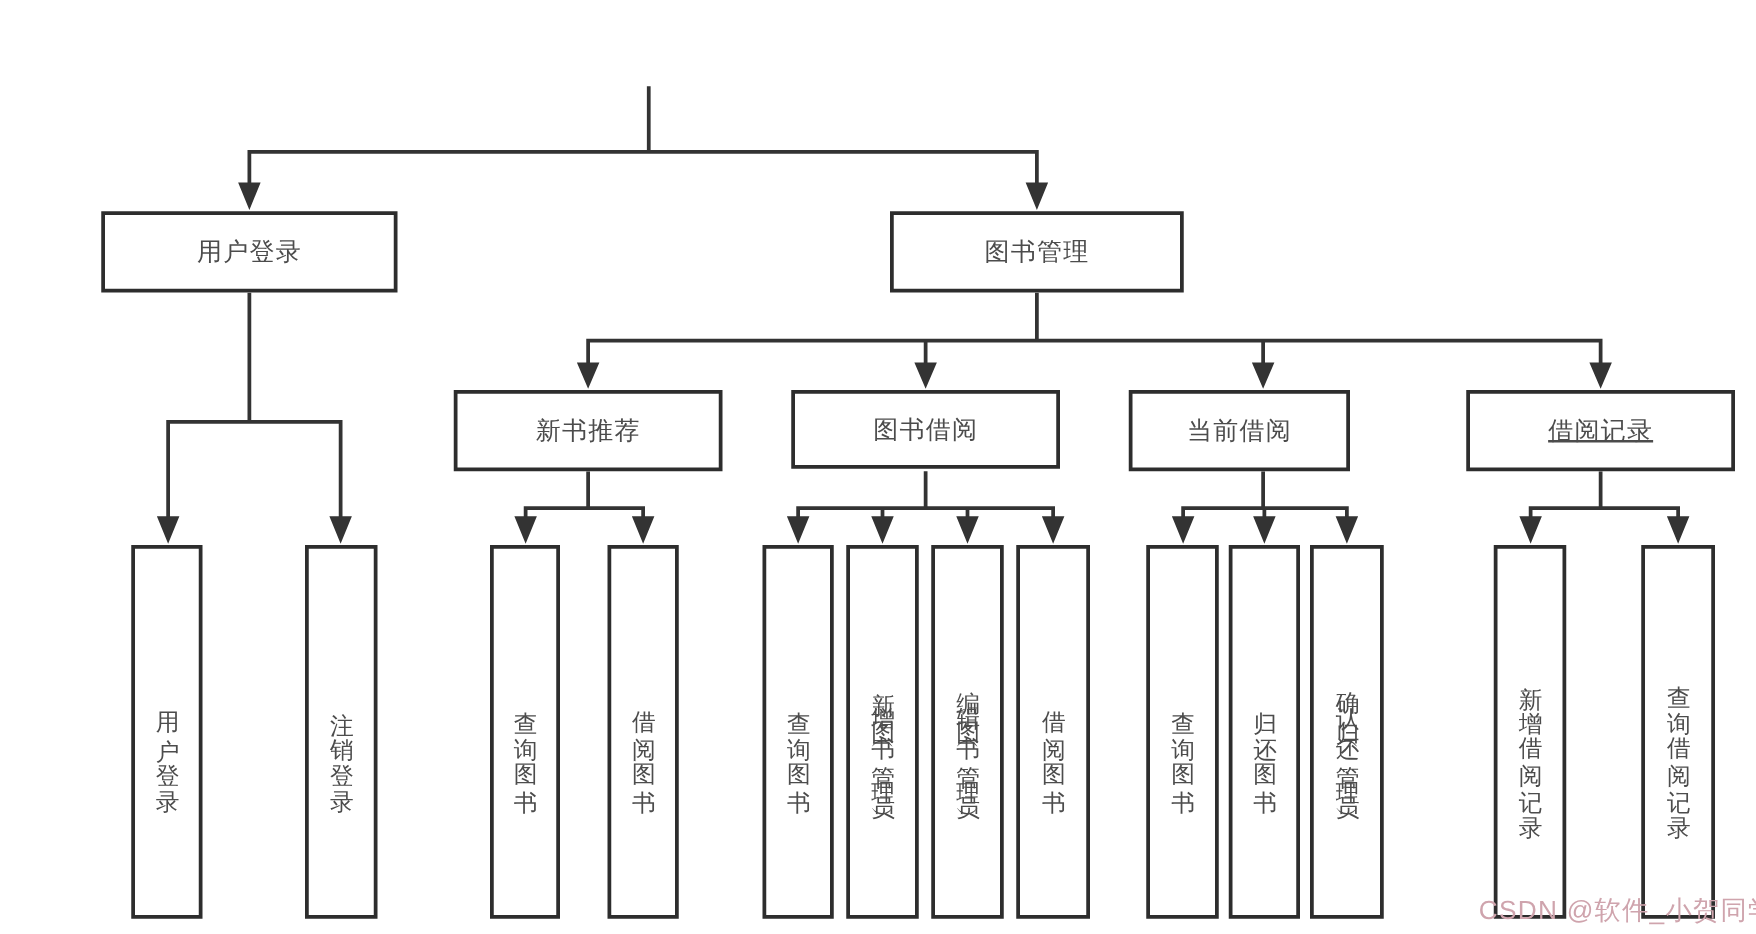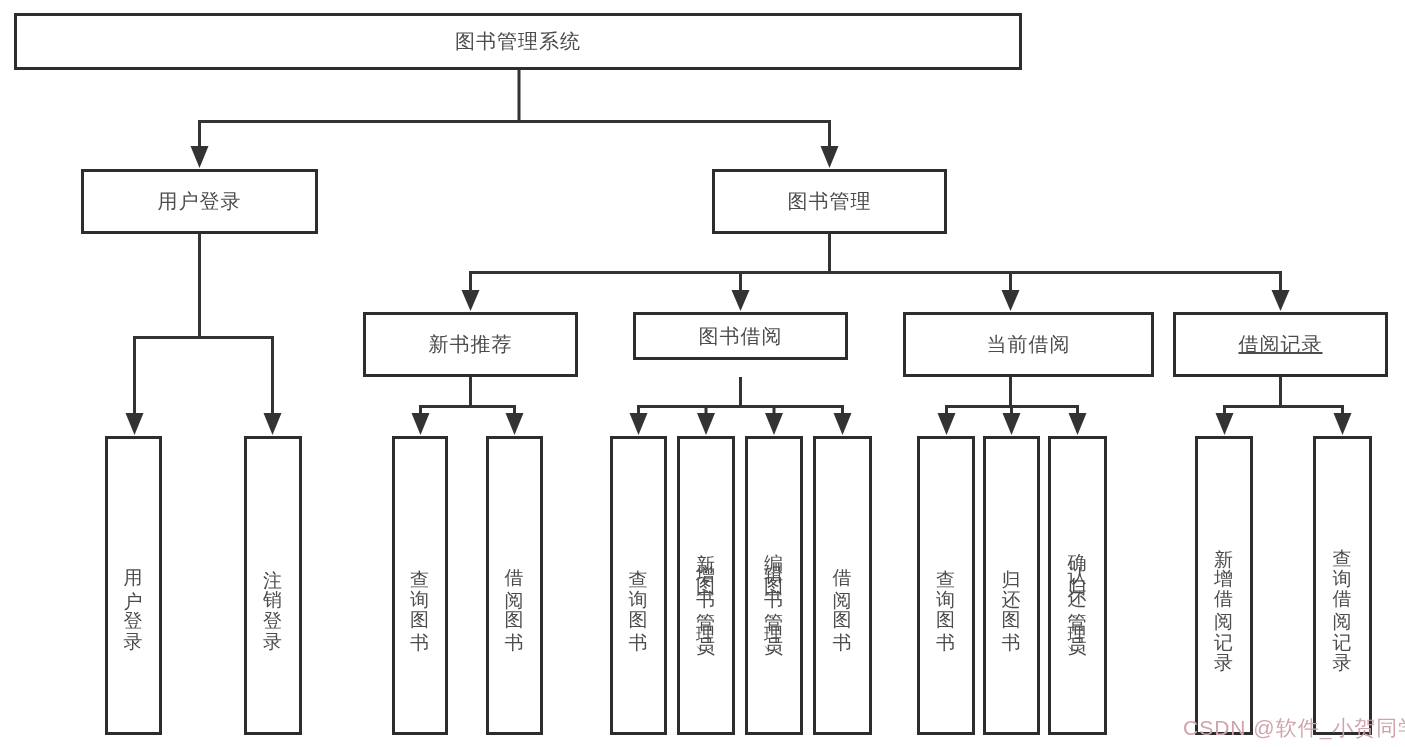--- a/index.html
+++ b/index.html
@@ -106,38 +106,35 @@
              M697 413 L715 413 L706 435 Z
              M765 413 L783 413 L774 435 Z
              M833.5 413 L851.5 413 L842.5 435 Z
              M937.5 413 L955.5 413 L946.5 435 Z
              M1002.5 413 L1020.5 413 L1011.5 435 Z
              M1068.5 413 L1086.5 413 L1077.5 435 Z
              M1215.5 413 L1233.5 413 L1224.5 435 Z
              M1333.5 413 L1351.5 413 L1342.5 435 Z"></path>
   </svg>
 
-  <div class="hbox" style="left:14px;top:13px;width:1008px;height:57px;">
-    <span>图书管理系统</span>
-  </div>
 
   <div class="hbox" style="left:81px;top:169px;width:237px;height:65px;">
     <span>用户登录</span>
   </div>
   <div class="hbox" style="left:712px;top:169px;width:235px;height:65px;">
     <span>图书管理</span>
   </div>
 
   <div class="hbox" style="left:363px;top:312px;width:215px;height:65px;">
     <span>新书推荐</span>
   </div>
-  <div class="hbox" style="left:633px;top:312px;width:215px;height:48px;">
+  <div class="hbox" style="left:633px;top:312px;width:215px;height:63px;">
     <span>图书借阅</span>
   </div>
-  <div class="hbox" style="left:903px;top:312px;width:251px;height:65px;">
+  <div class="hbox" style="left:903px;top:312px;width:177px;height:65px;">
     <span>当前借阅</span>
   </div>
   <div class="hbox" style="left:1173px;top:312px;width:215px;height:65px;text-decoration:underline;">
     <span>借阅记录</span>
   </div>
 
   <div class="vbox" style="left:105px;width:57px;">
     <span class="label">用户登录</span>
   </div>
   <div class="vbox" style="left:244px;width:58px;">

